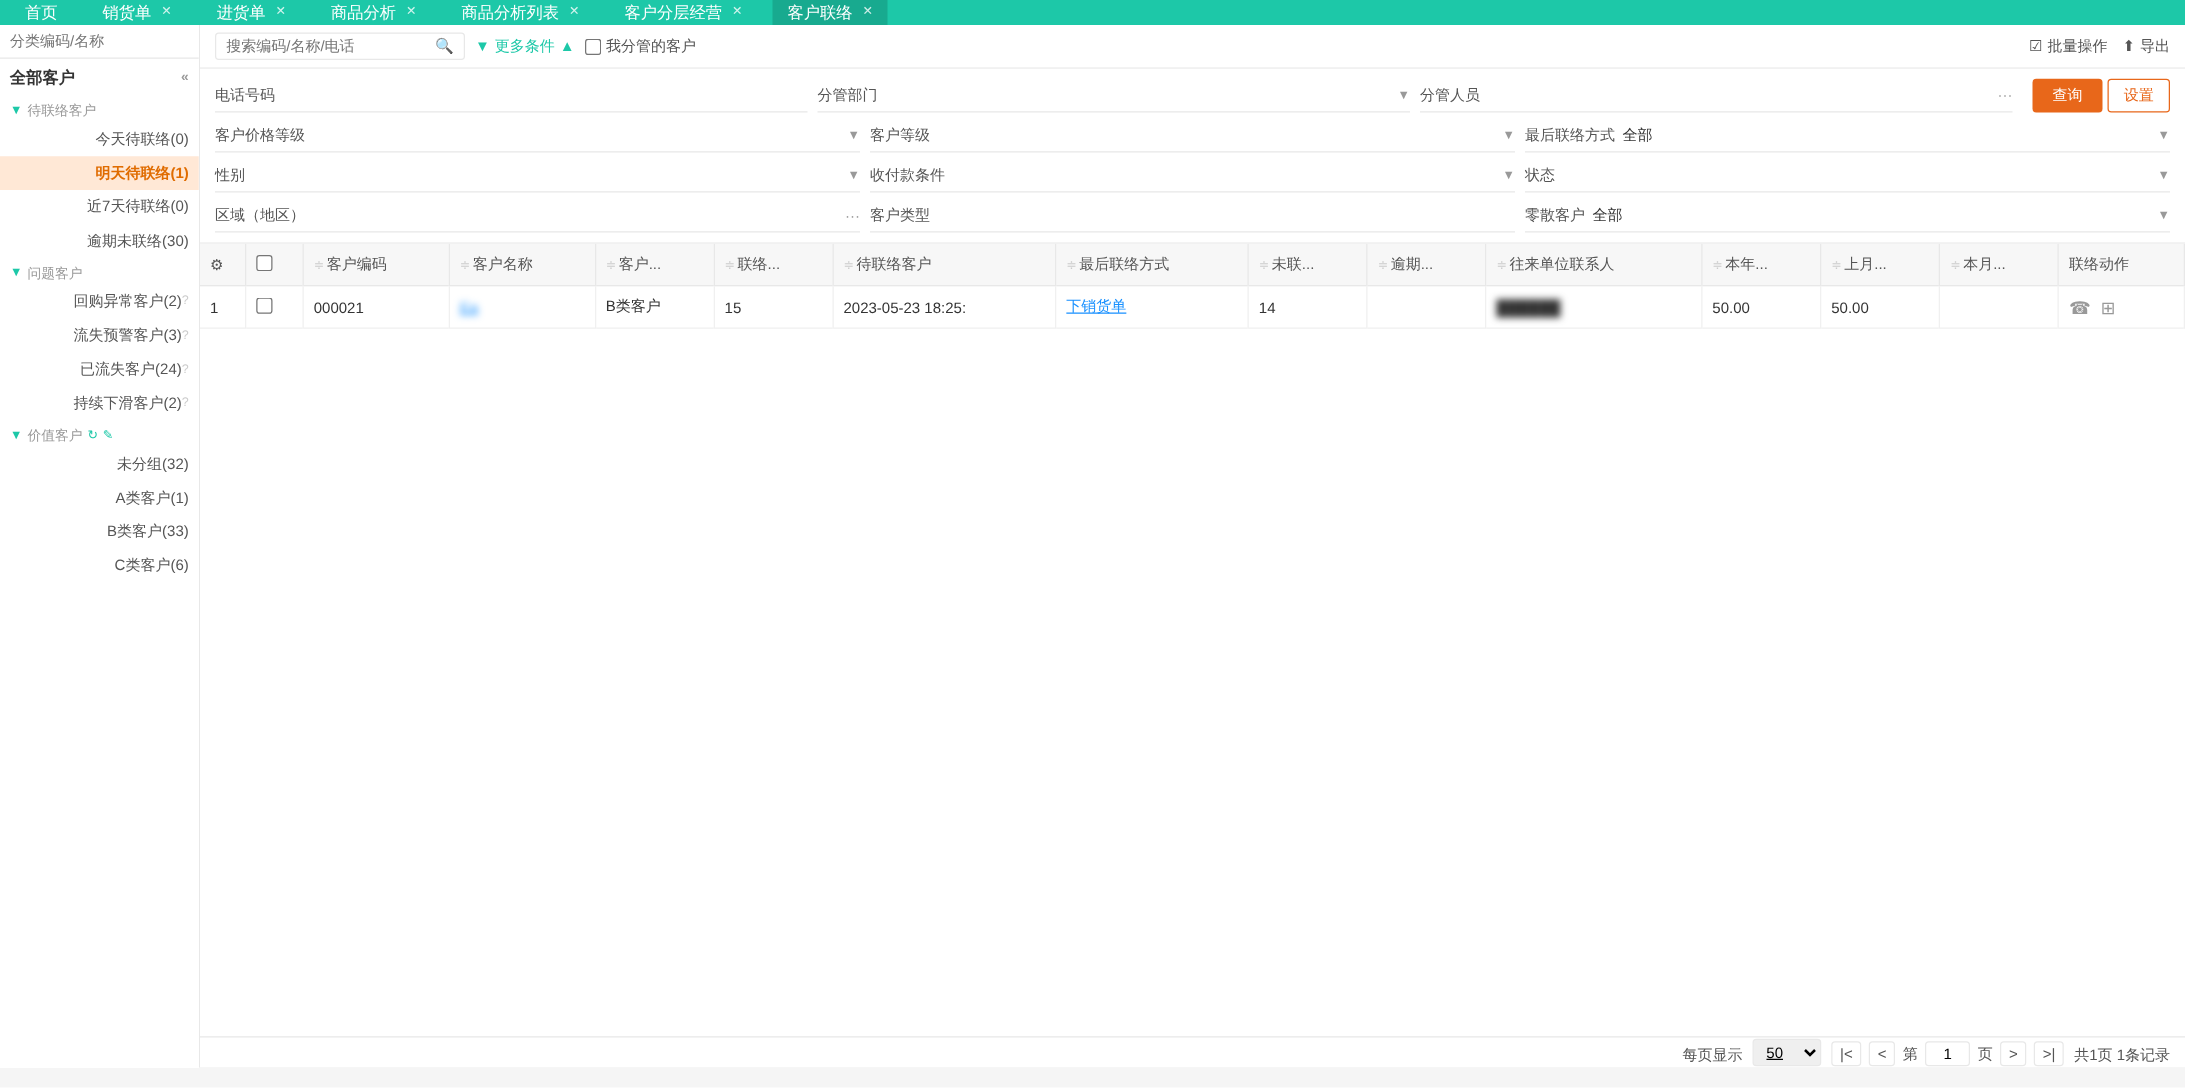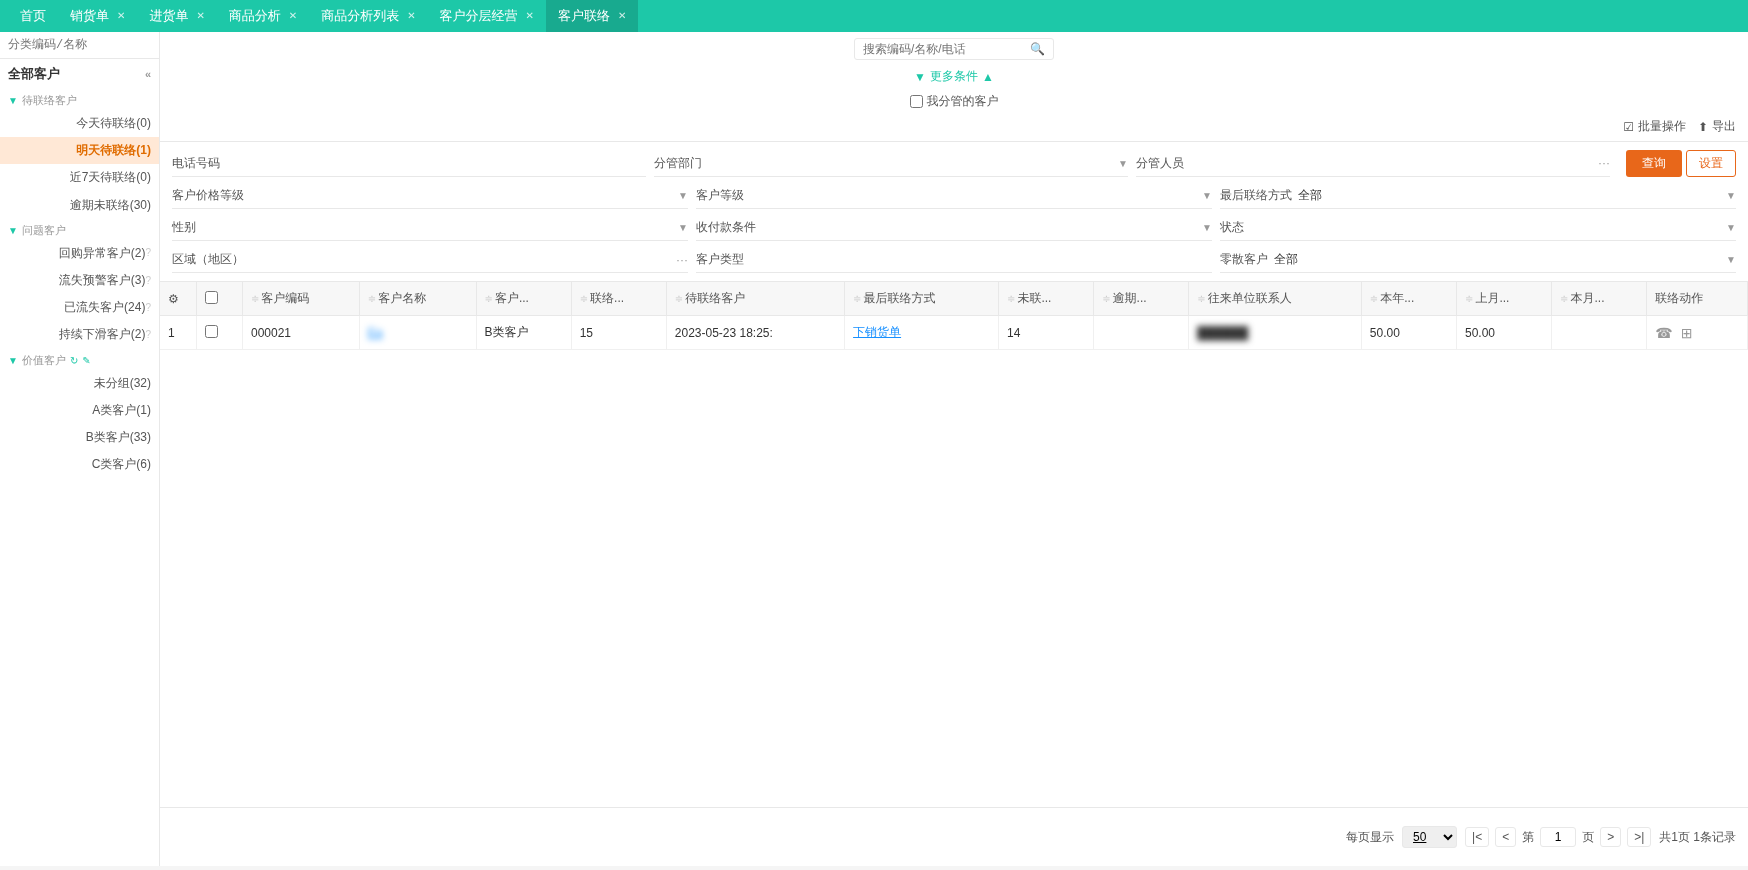--- a/index.html
+++ b/index.html
@@ -4,22 +4,22 @@
   <style>
     * { box-sizing: border-box; margin: 0; padding: 0; }
     body { font-family: "Microsoft YaHei", "PingFang SC", Arial, sans-serif; font-size: 12px; background: #f5f5f5; color: #333; }
 
     
     .top-nav {
       background: #1dc8a8;
       display: flex;
       align-items: center;
       height: 20px;
-      padding: 16px 8px;
-      gap: 0;
+      padding: 4px 8px;
+      gap: 12px;
     }
     .nav-item {
       color: #fff;
       padding: 0 12px;
       height: 36px;
       line-height: 36px;
       cursor: pointer;
       font-size: 13px;
       white-space: nowrap;
       display: flex;
@@ -48,21 +48,20 @@
       align-items: center;
       padding: 6px 8px;
       border-bottom: 1px solid #e8e8e8;
     }
     .sidebar-search input {
       flex: 1;
       border: none;
       outline: none;
       font-size: 12px;
       color: #8b5cf6;
-      font-family: Liberation Mono, monospace;
     }
     .sidebar-section-header {
       display: flex;
       align-items: center;
       justify-content: space-between;
       padding: 6px 8px;
       font-weight: bold;
       font-size: 13px;
       color: #333;
       cursor: pointer;
@@ -99,21 +98,20 @@
     }
 
     
     .toolbar {
       background: #fff;
       border-bottom: 1px solid #e8e8e8;
       padding: 6px 12px;
       display: flex;
       align-items: center;
       gap: 8px;
-      flex-direction: column;
     }
     .search-box {
       display: flex;
       align-items: center;
       border: 1px solid #e8e8e8;
       border-radius: 3px;
       padding: 3px 8px;
       width: 200px;
       background: #fff;
     }
@@ -260,23 +258,23 @@
       white-space: nowrap;
     }
     .link-text { color: #1890ff; cursor: pointer; text-decoration: underline; }
     .action-icons { display: flex; gap: 8px; align-items: center; }
     .action-icon { color: #999; font-size: 14px; cursor: pointer; }
 
     
     .footer {
       background: #fff;
       border-top: 1px solid #e8e8e8;
-      padding: 18px 12px;
-      display: flex;
-      align-items: center;
+      padding: 1px 12px;
+      display: flex;
+      align-items: flex-end;
       justify-content: flex-end;
       gap: 8px;
       font-size: 12px;
       color: #555;
     }
     .page-size-select {
       border: 1px solid #e8e8e8;
       border-radius: 3px;
       padding: 2px 6px;
       font-size: 12px;

